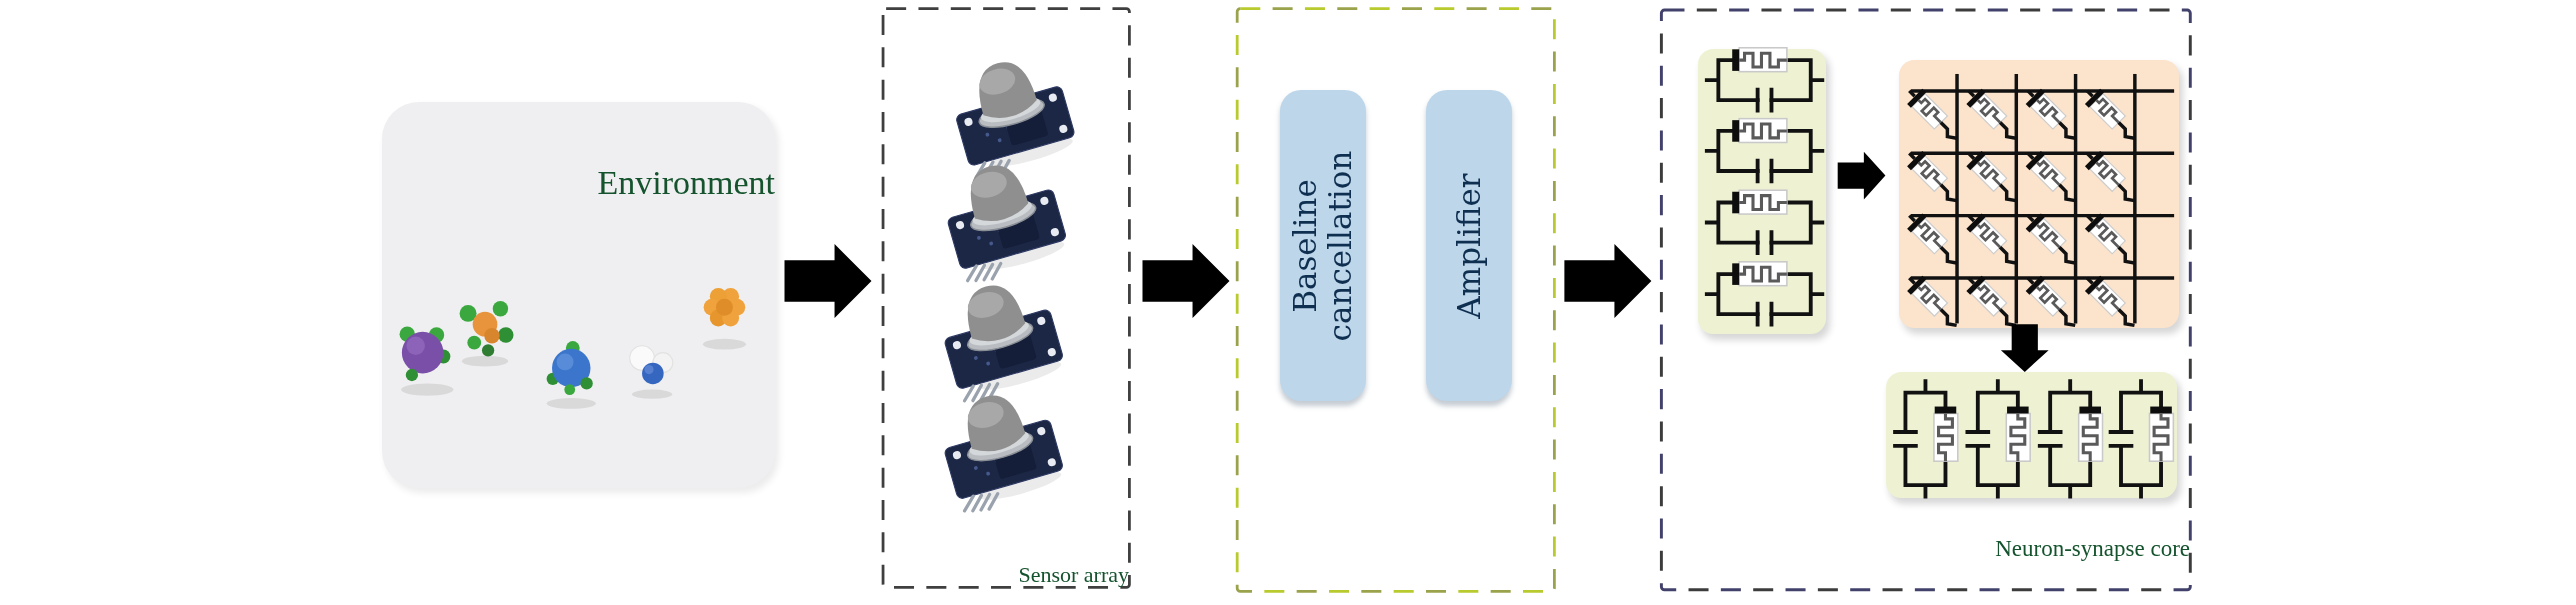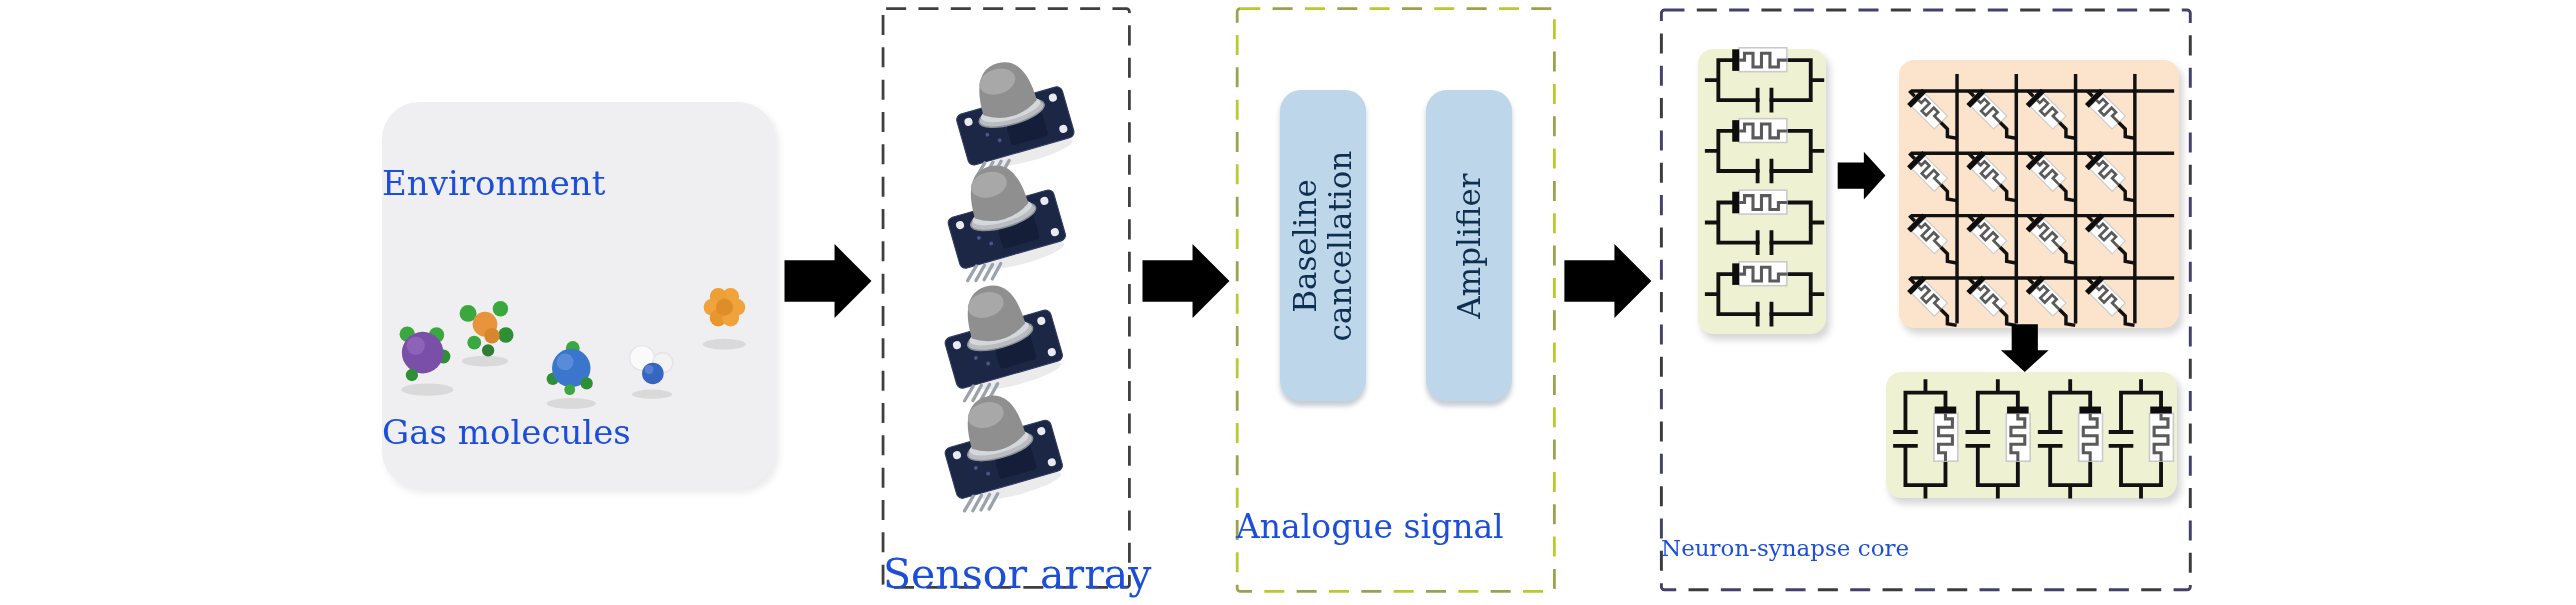--- a/index.html
+++ b/index.html
@@ -5,38 +5,39 @@
   html,body{margin:0;padding:0;background:#ffffff;}
   .canvas{
     position:relative;
     width:2576px;height:606px;
     background:#ffffff;
     font-family:"DejaVu Serif","Liberation Serif",serif;
     overflow:hidden;
   }
   .label{
     position:absolute;
-    color:#1d4ed8;
+    color:#14532d;
     font-size:34px;
-    text-align:left;
+    text-align:right;
     white-space:nowrap;
     line-height:1.2;
     z-index:3;
+    font-family:Liberation Serif, serif;
   }
   .env-box{
     position:absolute;
     left:382px;top:102px;width:393px;height:386px;
     background:#efeff1;
     border-radius:37px;
     box-shadow:3.1px 4.6px 7.7px rgba(0,0,0,0.08);
     z-index:1;
   }
   .env-title{left:382px;top:163px;width:393px;}
   .env-caption{left:382px;top:412px;width:393px;}
-  .sensor-label{left:883px;top:550px;width:246px;font-size:41px;}
+  .sensor-label{left:883px;top:562px;width:246px;font-size:22px;}
   .analogue-label{left:1236px;top:507px;width:318px;font-size:33px;line-height:1.22;white-space:nowrap;}
   .neuron-label{left:1661px;top:535px;width:529px;font-size:23px;}
   .blue-box{
     position:absolute;
     top:90px;width:86px;height:311px;
     background:#bdd6ea;
     border-radius:21px;
     box-shadow:0 4.6px 5.4px rgba(90,110,130,0.35);
     z-index:1;
   }
@@ -68,40 +69,38 @@
     z-index:2;pointer-events:none;
   }
 </style>
 </head>
 <body>
 
 <div class="canvas">
 
   <div class="env-box"></div>
   <div class="label env-title">Environment</div>
-  <div class="label env-caption">Gas molecules</div>
 
   <div class="blue-box" id="baseline-box">
     <div class="rot">
         <span>Baseline cancellation</span>
       </div>
   </div>
   <div class="blue-box" id="amplifier-box">
     <div class="rot">
         <span>Amplifier</span>
       </div>
   </div>
 
   <div class="panel green" id="panel-in"></div>
   <div class="panel orange" id="panel-xbar"></div>
   <div class="panel green" id="panel-out"></div>
 
   <div class="label sensor-label">Sensor array</div>
   <div class="label analogue-label">
-    <div>Analogue signal</div>
   </div>
   <div class="label neuron-label">Neuron-synapse core</div>
 
   <svg class="overlay" viewBox="0 0 3346 787">
     <defs>
 
       <g id="big-arrow">
         <polygon points="0,21 65,21 65,0 113,48 65,96 65,75 0,75" fill="#000"></polygon>
       </g>
 

